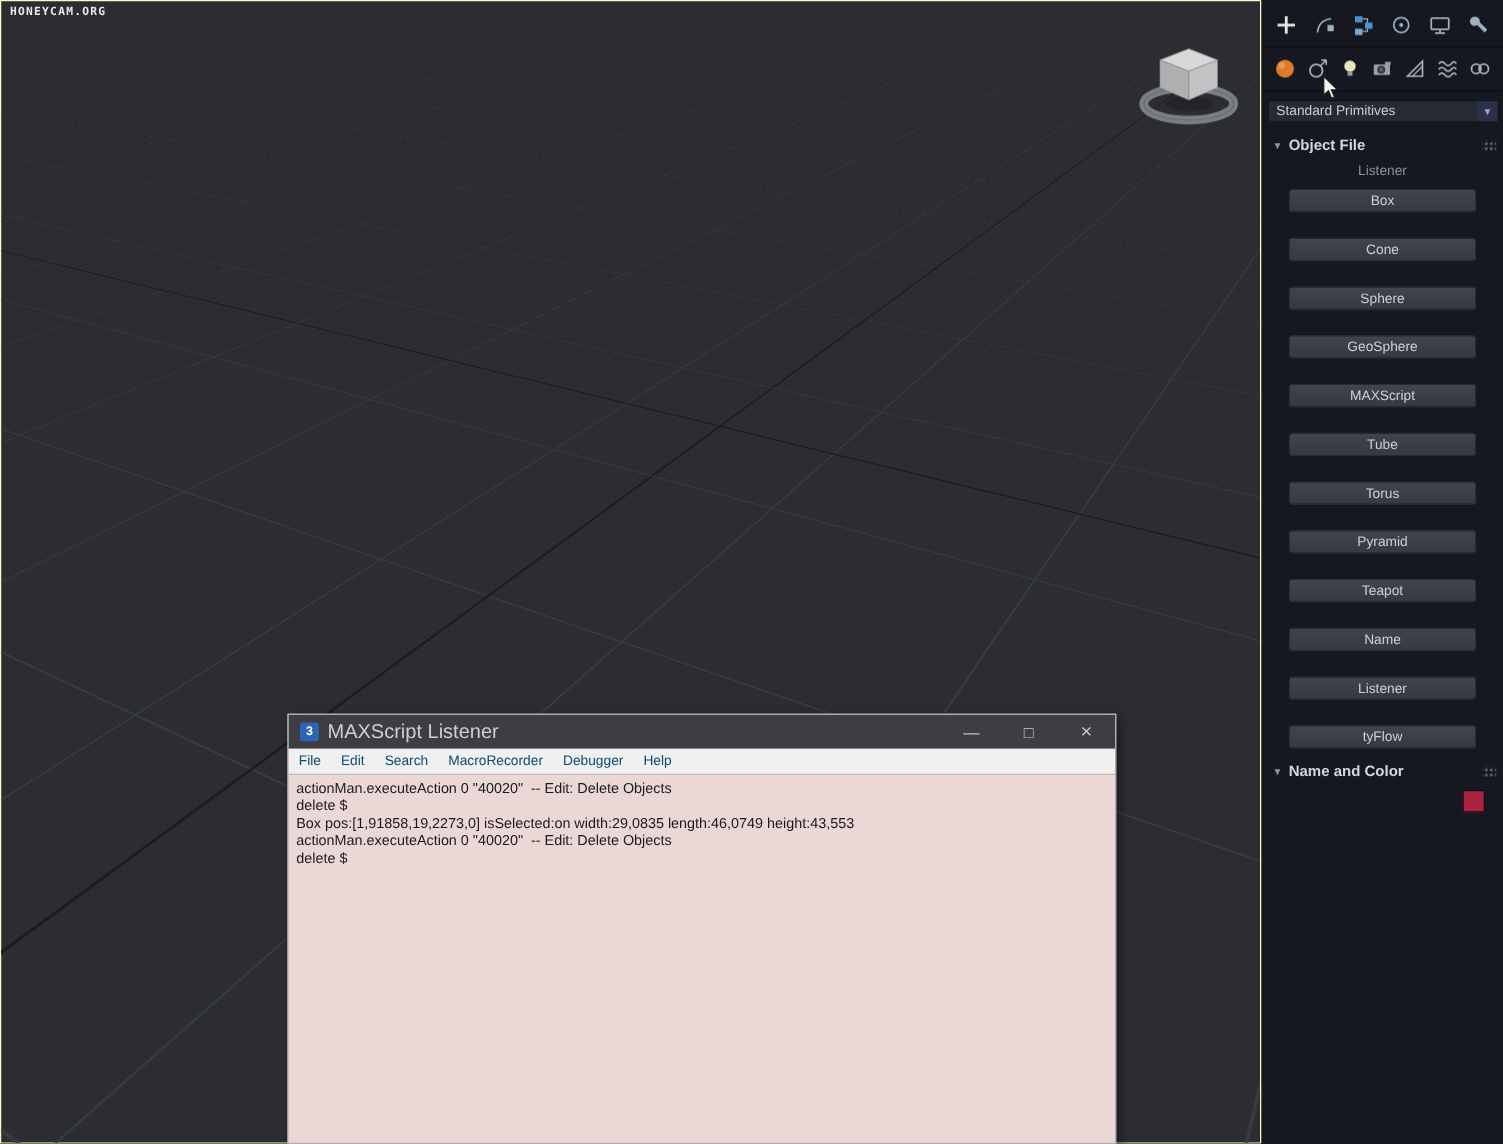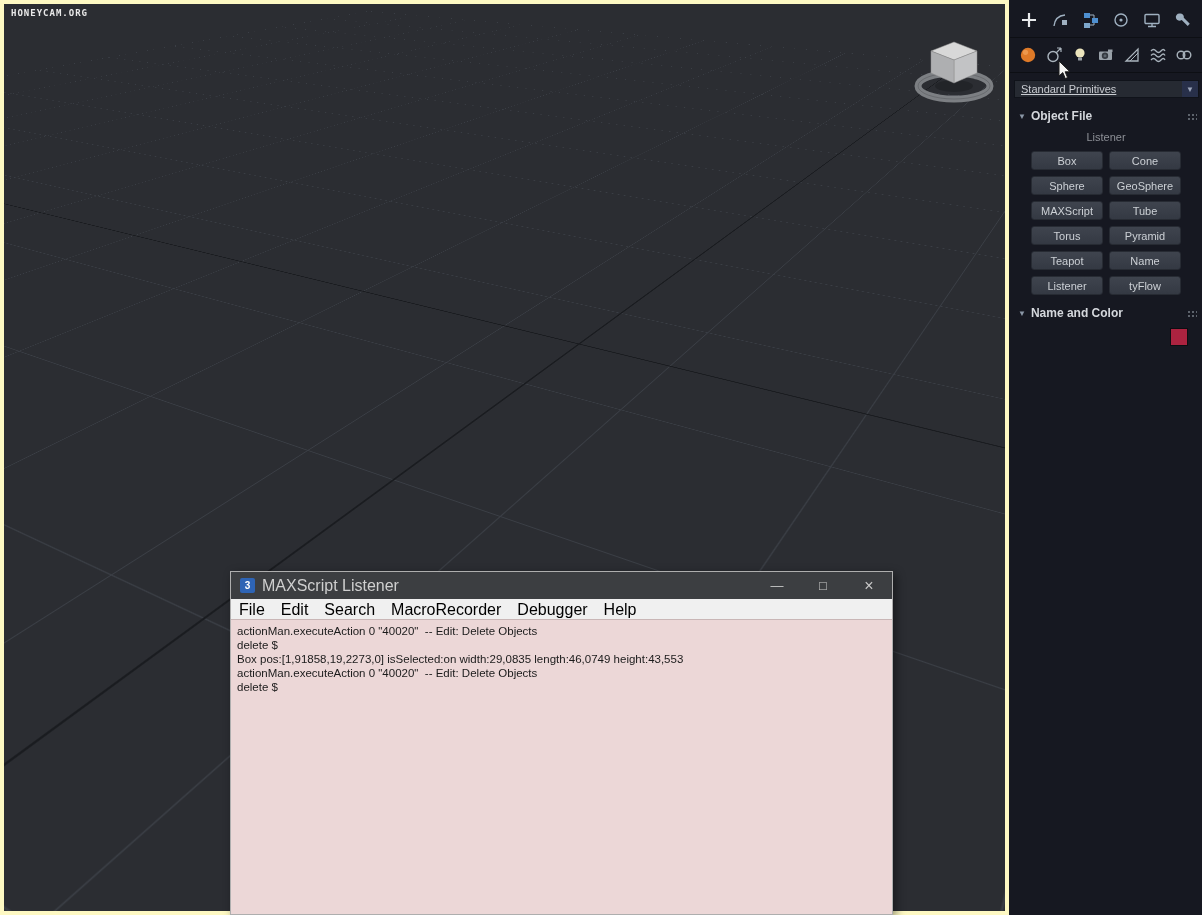--- a/index.html
+++ b/index.html
@@ -2,21 +2,21 @@
 <html><head>
 <meta charset="utf-8">
 <style>
   * { margin:0; padding:0; box-sizing:border-box; }
   html,body { width:1202px; height:915px; background:#0e1014; overflow:hidden;
               font-family:"Liberation Sans", sans-serif; }
   .app { position:relative; width:1202px; height:915px; background:#161821; overflow:hidden; }
 
   
   .viewport { position:absolute; left:0; top:0; width:1009px; height:915px;
-              background:#2b2d32; border:4px solid #fef9c3; overflow:hidden; }
+              background:#2b2d32; border:1px solid #fef9c3; overflow:hidden; }
   .grid-plane { position:absolute; left:575px; top:340px; width:3600px; height:3600px;
     transform:translate(-50%,-50%) perspective(1050px) rotateX(65deg) rotateZ(30deg);
     background-image:
       linear-gradient(to right, transparent calc(50% - 1px), #1a1c20 calc(50% - 1px), #1a1c20 calc(50% + 1px), transparent calc(50% + 1px)),
       linear-gradient(to bottom, transparent calc(50% - 1px), #1a1c20 calc(50% - 1px), #1a1c20 calc(50% + 1px), transparent calc(50% + 1px)),
       repeating-linear-gradient(to right, #3a3e45 0 1px, transparent 1px 190px),
       repeating-linear-gradient(to bottom, #3a3e45 0 1px, transparent 1px 190px);
   }
   .watermark { position:absolute; left:7px; top:4px; color:#e9e9e9;
     font-family:"DejaVu Sans Mono", monospace; font-size:9px; font-weight:bold; letter-spacing:1px; }
@@ -26,34 +26,34 @@
   .command-panel { position:absolute; left:1010px; top:0; width:192px; height:915px;
     background:#161821; color:#ccd0d5; font-size:11px; }
   .panel-tabs { display:flex; align-items:center; justify-content:space-between;
     padding:9px 8px 6px 8px; border-bottom:1px solid #0d0f14; }
   .panel-cats { display:flex; align-items:center; justify-content:space-between;
     padding:6px 7px; border-bottom:1px solid #0d0f14; }
   .icon-btn { display:flex; align-items:center; justify-content:center; width:22px; height:22px; }
 
   .dropdown { display:flex; align-items:center; height:18px; margin:7px 3px 0 4px;
     background:#262a32; border:1px solid #10131a; }
-  .dropdown-value { flex:1; padding-left:6px; color:#c9ccd1; font-size:11px;text-decoration:underline; }
+  .dropdown-value { flex:1; padding-left:6px; color:#c9ccd1; font-size:11px; }
   .dropdown-arrow { width:16px; height:16px; background:#28304a; color:#9aa3b8;
     font-size:8px; display:flex; align-items:center; justify-content:center; }
 
   .rollout-header { display:flex; align-items:center; height:18px; margin-top:9px; padding:0 5px 0 8px; }
   .rollout-arrow { color:#8a96a6; font-size:8px; margin-right:5px; }
   .rollout-title { font-weight:bold; font-size:12px; color:#d4d7dc; }
   .grip { width:11px; height:9px; margin-left:auto;
     background-image:radial-gradient(circle, #5d636c 1px, transparent 1.3px);
     background-size:4px 4px; background-position:1px 1px; }
 
   .autogrid { text-align:center; color:#8d9097; font-size:11px; margin:6px 0 8px 0; }
 
-  .button-grid { display:grid; grid-template-columns:1fr 1fr; gap:6px; padding:0 21px; }
+  .button-grid { display:grid; grid-template-columns:1fr; gap:20px; padding:0 21px; }
   .prim-btn { height:19px; background:linear-gradient(#3f444e,#343943);
     border:1px solid #272b33; border-radius:3px; color:#ccd0d5; font-size:11px;
     font-family:"Liberation Sans", sans-serif; line-height:16px; }
 
   .swatch-row { display:flex; justify-content:flex-end; padding:6px 14px 0 0; }
   .color-swatch { width:18px; height:18px; border:1px solid #0c0e12; }
 
   
   .maxscript-window { position:absolute; left:230px; top:571px; width:663px; height:344px;
     border:1px solid #aeaeae; background:#ecd7d7; box-shadow:3px 3px 9px rgba(0,0,0,0.45);
@@ -61,21 +61,21 @@
   .titlebar { display:flex; align-items:center; height:27px; background:#3c3e41; flex:0 0 auto; }
   .win-icon { width:15px; height:15px; margin:0 7px 0 9px; background:#2e64b5; border-radius:2px;
     color:#fff; font-size:10px; font-weight:bold; display:flex; align-items:center; justify-content:center; }
   .win-title { color:#cfcfcf; font-size:16px; flex:1; }
   .win-controls { display:flex; height:100%; }
   .win-ctl { width:46px; height:100%; display:flex; align-items:center; justify-content:center;
     color:#c8c8c8; font-size:13px; }
   .win-ctl.close { font-size:16px; }
   .menubar { display:flex; align-items:center; height:21px; background:#f0f0f0;
     border-bottom:1px solid #c9b6b6; flex:0 0 auto; }
-  .menu-item { padding:0 8px; color:#000000; font-size:16px; line-height:21px; }
+  .menu-item { padding:0 8px; color:#0c4a6e; font-size:11px; line-height:21px; }
   .listener-output { flex:1; background:#ecd7d7; padding:4px 6px; overflow:hidden; }
   .out-line { color:#1b1b1b; font-size:11.5px; line-height:14px; white-space:pre; }
 
   
   .cursor { position:absolute; left:1058px; top:60px; pointer-events:none; }
 </style>
 </head>
 <body>
 
 <div class="app">

